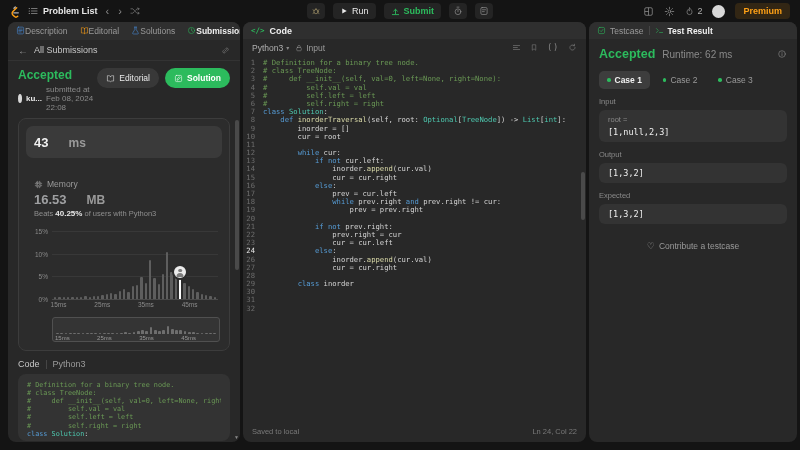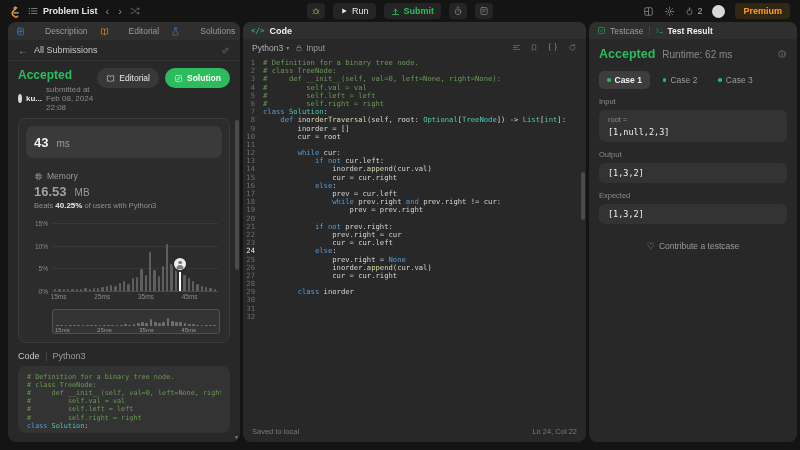--- a/index.html
+++ b/index.html
@@ -23,43 +23,43 @@
 
 .panels{display:flex;gap:3px;padding:0 3px 0 8px;height:420px}
 .panel{background:#282828;border-radius:8px;overflow:hidden;position:relative}
 .panel.left{width:232px;display:flex;flex-direction:column}
 .panel.mid{flex:1;display:flex;flex-direction:column}
 .panel.right{width:208px;display:flex;flex-direction:column}
 .panel-head{height:17px;background:#2f2f2f;display:flex;align-items:center;gap:5px;padding:0 8px;flex-shrink:0}
 .sep{width:1px;height:9px;background:#454545}
 
 .tabs-row{height:18px;background:#2f2f2f;display:flex;align-items:center;gap:6px;padding:0 8px;flex-shrink:0}
-.tab{display:flex;align-items:flex-end;gap:20px;font-size:8.5px;color:#9a9a9a}
+.tab{display:flex;align-items:flex-start;gap:0;font-size:8.5px;color:#9a9a9a}
 .tab.active{color:#f0f0f0;font-weight:bold}
 .subhead{height:21px;display:flex;align-items:center;gap:6px;padding:0 10px;border-bottom:1px solid #333;flex-shrink:0;font-size:9px;color:#c7c7c7}
 .back-arrow{color:#9a9a9a;font-size:10px}
 .subhead .spacer{flex:1}
 .left-content{padding:5px 10px 0;flex:1;overflow:hidden;position:relative}
 .result-row{display:flex;justify-content:space-between;align-items:flex-start;margin:2px 0 6px}
 .status-accepted{color:#2cbb5d;font-size:12px;font-weight:bold}
 .byline{display:flex;align-items:center;gap:4px;font-size:8px;color:#8a8a8a;margin-top:3px}
 .byline .user{color:#e8e8e8;font-weight:bold;font-size:8px}
 .avatar-dot{width:9px;height:9px;border-radius:50%;background:#d8d8d8}
 .result-btns{display:flex;gap:6px}
 .btn-editorial{display:flex;align-items:center;gap:4px;background:#ffffff14;border-radius:11px;height:20px;padding:0 9px;font-size:8.5px;color:#e8e8e8}
 .btn-solution{display:flex;align-items:center;gap:4px;background:#2cbb5d;border-radius:11px;height:20px;padding:0 9px;font-size:8.5px;color:#fff;font-weight:bold}
 .stats-card{border:1px solid #3c3c3c;background:#2c2c2c;border-radius:8px;padding:7px;margin-top:2px}
 .runtime-card{background:#3a3a3a;border-radius:7px;padding:6px 8px}
 .stat-label{display:flex;align-items:center;gap:4px;font-size:8.5px;color:#9a9a9a}
 .stat-value{font-size:13px;font-weight:bold;color:#f0f0f0;margin:3px 0 2px}
-.stat-value .unit{font-size:10px;color:#9a9a9a;font-weight:normal;margin-left:8px}
+.stat-value .unit{font-size:12px;color:#9a9a9a;font-weight:bold;margin-left:20px}
 .stat-value.dim{color:#9fa0a2}
 .beats{font-size:7.5px;color:#8f8f8f}
 .beats b{color:#e8e8e8;font-size:8px}
-.memory-block{padding:13px 8px 4px}
+.memory-block{padding:21px 8px 4px}
 
 .chart{position:relative;height:82px;margin:6px 2px 0 0}
 .plot{position:absolute;left:26px;right:2px;top:3px;height:68px}
 .gridline{position:absolute;left:0;right:0;height:1px;background:#383838}
 .g0{top:0}.g1{top:33.33%}.g2{top:66.67%}.g3{top:100%;background:#4a4a4a}
 .ylab{position:absolute;right:calc(100% + 4px);transform:translateY(-50%);font-size:6.5px;color:#8a8a8a;white-space:nowrap}
 .bars{position:absolute;left:0;right:0;bottom:0;top:0;display:flex;align-items:flex-end;gap:2px;padding:0 2px}
 .bar{flex:1;background:#5e5e5e;border-radius:1px 1px 0 0;position:relative}
 .bar-user{background:#fff}
 .bar-marker{position:absolute;bottom:calc(100% - 3px);left:50%;transform:translateX(-50%);
@@ -595,24 +595,20 @@
           </div>
           <div class="code-line">
             <span class="ln">23</span>
             <span class="code-text"><span class="tok-tx">                cur = cur.left</span></span>
           </div>
           <div class="code-line">
             <span class="ln ln-cur">24</span>
             <span class="code-text"><span class="tok-tx">            </span><span class="tok-kw">else</span><span class="tok-tx">:</span></span>
           </div>
           <div class="code-line">
-            <span class="ln">25</span>
-            <span class="code-text"><span class="tok-tx">                prev.right = </span><span class="tok-kw">None</span></span>
-          </div>
-          <div class="code-line">
             <span class="ln">26</span>
             <span class="code-text"><span class="tok-tx">                inorder.</span><span class="tok-fn">append</span><span class="tok-tx">(cur.val)</span></span>
           </div>
           <div class="code-line">
             <span class="ln">27</span>
             <span class="code-text"><span class="tok-tx">                cur = cur.right</span></span>
           </div>
           <div class="code-line">
             <span class="ln">28</span>
             <span class="code-text">&nbsp;</span>

